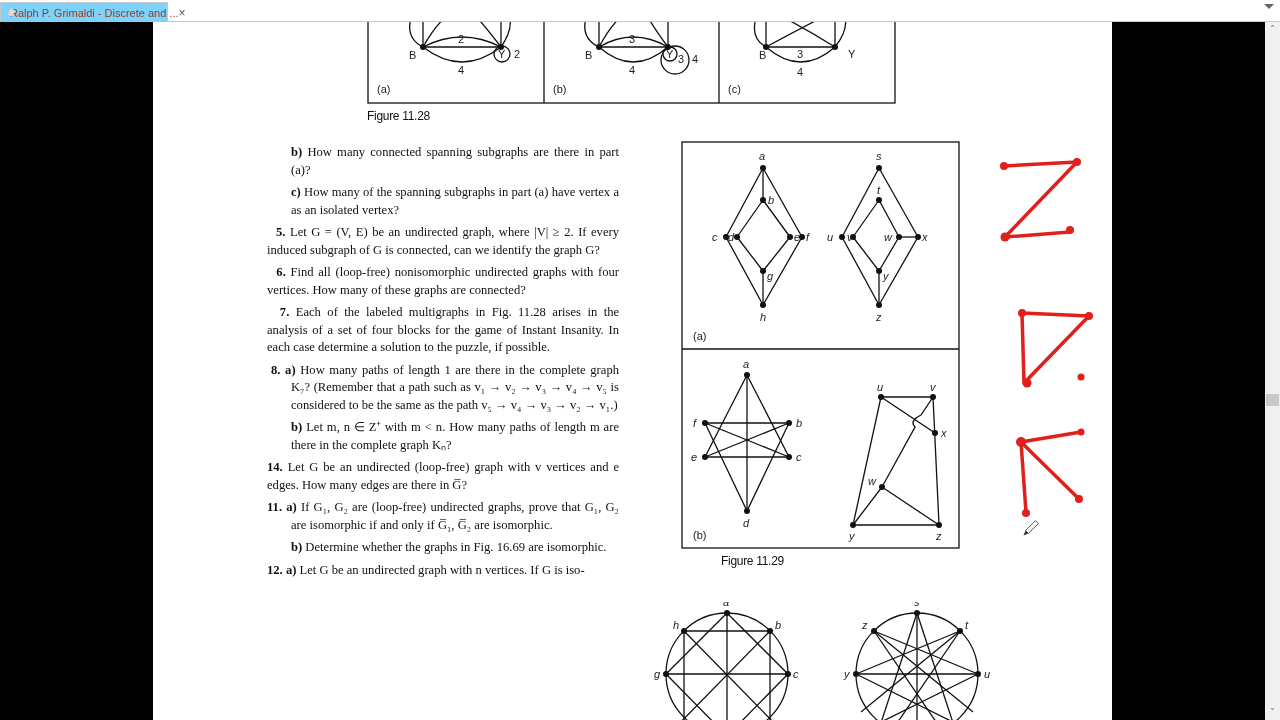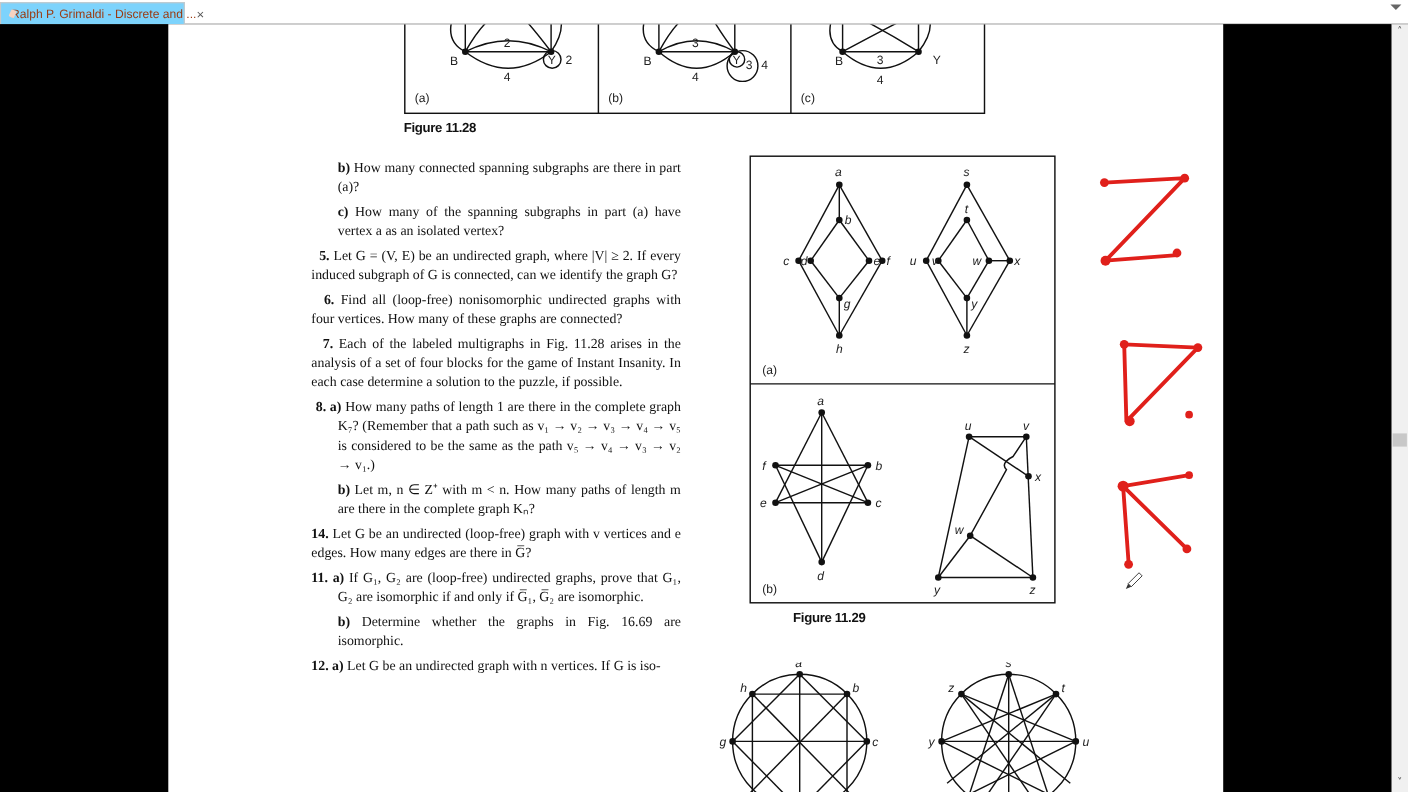--- a/index.html
+++ b/index.html
@@ -11,25 +11,25 @@
   .tab-title { font-family:"Liberation Sans", sans-serif; font-size:11px; color:#9a3b12; margin-left:4px; white-space:nowrap; }
   .tab-close { font-family:"Liberation Sans", sans-serif; font-size:12px; color:#555; margin-left:auto; margin-right:5px; cursor:pointer; }
   .tab-menu { position:absolute; right:6px; top:4px; width:0; height:0; border-left:5px solid transparent; border-right:5px solid transparent; border-top:5px solid #666; }
   .viewer { position:absolute; left:0; top:22px; width:1265px; height:698px; background:#000; }
   .page { position:absolute; left:153px; top:0; width:959px; height:698px; background:#fff; overflow:hidden; }
   .scrollbar { position:absolute; right:0; top:22px; width:15px; height:698px; background:#f0f0f0; }
   .sb-up, .sb-down { position:absolute; left:0; width:15px; height:15px; font-family:"DejaVu Sans", sans-serif; font-size:9px; color:#555; text-align:center; line-height:15px; }
   .sb-up { top:0; } .sb-down { bottom:0; }
   .sb-thumb { position:absolute; left:1px; top:372px; width:13px; height:12px; background:#c8c8c8; }
   .text-col { position:absolute; left:114px; top:122px; width:352px; font-size:12.6px; line-height:17.5px; color:#111; }
-  .ex { margin:0 0 5px 16px; text-align:justify; }
+  .ex { margin:0 0 5px 0; text-align:justify; }
   .ex.sub { padding-left:24px; }
   .ex.hang { padding-left:22px; text-indent:-22px; }
   .ex b { font-weight:bold; }
-  .fig-caption { position:absolute; font-family:"Liberation Sans", sans-serif; font-weight:bold; font-size:12px; color:#111; letter-spacing:-0.3px; }
+  .fig-caption { position:absolute; font-family:"Liberation Sans", sans-serif; font-weight:normal; font-size:12px; color:#111; letter-spacing:-0.3px; }
   svg text { font-family:"Liberation Sans", sans-serif; }
   .ink { position:absolute; left:840px; top:120px; }
 </style>
 </head>
 <body>
 
 <div class="tabbar">
   <div class="tab">
     <span class="tab-icon"></span>
     <span class="tab-title">Ralph P. Grimaldi - Discrete and ...</span>

